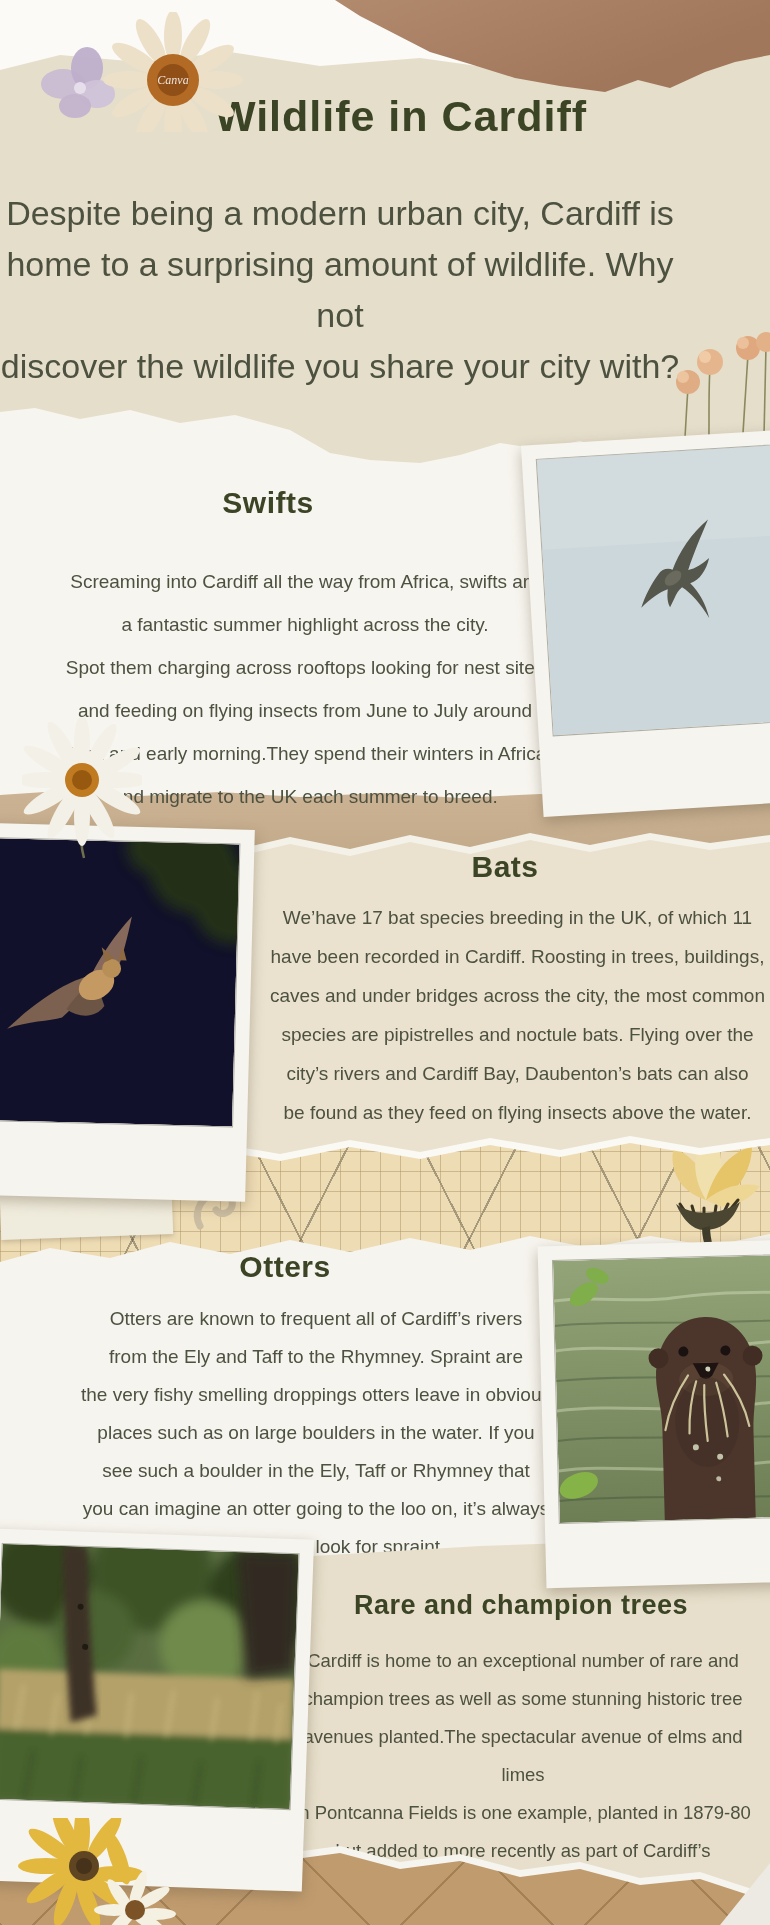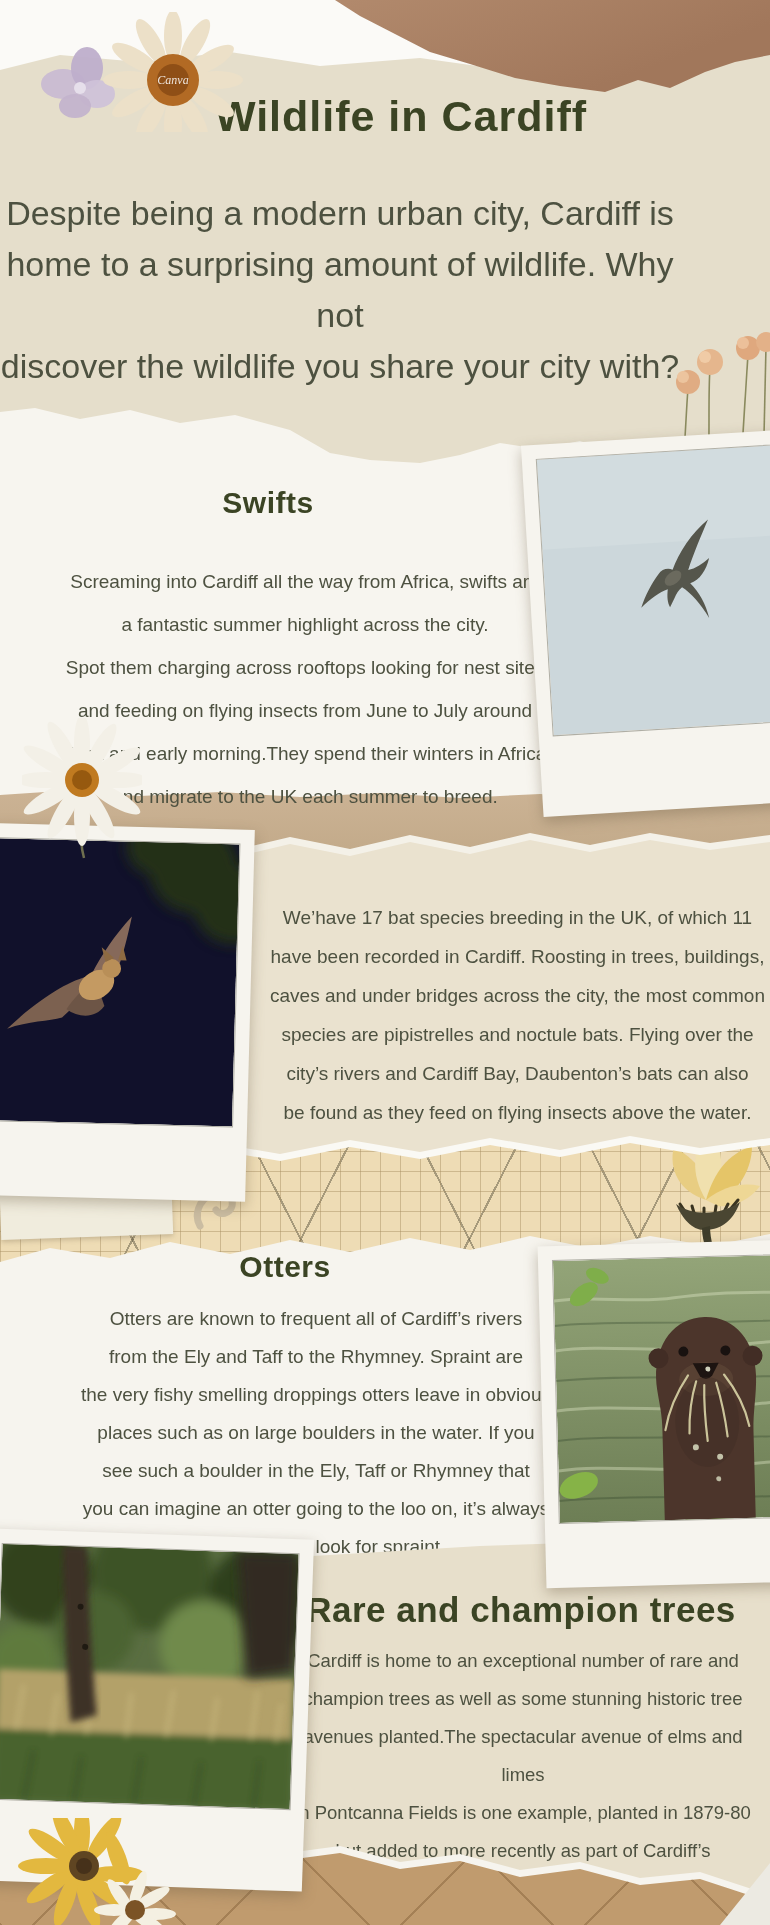--- a/index.html
+++ b/index.html
@@ -50,21 +50,21 @@
   .intro-text{left:0;top:188px;width:680px;text-align:center;white-space:pre-line;
     font-size:34px;line-height:51px;color:#4d5140;}
   .sec-title{position:absolute;text-align:center;font-weight:700;letter-spacing:.5px;color:#3b4424;font-size:30px;}
   .bodytext{position:absolute;text-align:center;white-space:pre-line;color:#4d5140;}
   .swifts-title{left:68px;top:486px;width:400px;}
   .swifts-body{left:0;top:560px;width:548px;font-size:19px;line-height:43px;padding-left:31px;}
   .bats-title{left:305px;top:850px;width:400px;}
   .bats-body{left:255px;top:898px;width:525px;font-size:19px;line-height:39px;}
   .otters-title{left:85px;top:1250px;width:400px;}
   .otters-body{left:0;top:1300px;width:540px;font-size:19px;line-height:38px;margin-left:46px;}
-  .trees-title{left:281px;top:1590px;width:480px;font-size:35px;}
+  .trees-title{left:281px;top:1590px;width:480px;font-size:27px;}
   .trees-body{left:280px;top:1642px;width:486px;font-size:18.5px;line-height:38px;}
 
   
   .polaroid{position:absolute;background:#f6f4ee;box-shadow:0 5px 14px rgba(110,95,70,.4);}
   .polaroid .ph{position:absolute;left:15px;top:15px;right:15px;outline:1px solid rgba(70,70,55,.4);overflow:hidden;}
   .polaroid svg{display:block;width:100%;height:100%;}
   .swift-pol{left:532px;top:436px;width:310px;height:372px;transform:rotate(-3.5deg);}
   .swift-pol .ph{height:276px;}
   .bat-pol{left:-50px;top:826px;width:300px;height:372px;transform:rotate(1.5deg);}
   .bat-pol .ph{height:282px;}
@@ -164,20 +164,21 @@
         <path d="M88,92 L82,104"></path>
         <path d="M98,88 L88,100"></path>
     </g>
     <path d="M36,92 C52,104 80,104 100,90 C92,112 78,118 64,118 C52,118 42,106 36,92 Z" fill="#4a4632"></path>
     <path d="M62,116 C62,124 64,130 65,135 L73,135 C71,128 70,120 70,114 Z" fill="#3e3c2a"></path>
   </svg>
 
   <div class="layer bats-shape bats-fuzz-up"></div>
   <div class="layer bats-shape bats-fuzz-dn"></div>
   <div class="layer bats-shape bats-beige"></div>
+  <div class="sec-title bats-title">Bats</div>
   <div class="bodytext bats-body">We’have 17 bat species breeding in the UK, of which 11
 have been recorded in Cardiff. Roosting in trees, buildings,
 caves and under bridges across the city, the most common
 species are pipistrelles and noctule bats. Flying over the
 city’s rivers and Cardiff Bay, Daubenton’s bats can also
 be found as they feed on flying insects above the water.</div>
 
   <div class="layer otters-white"></div>
   <div class="sec-title otters-title">Otters</div>
   <div class="bodytext otters-body">Otters are known to frequent all of Cardiff’s rivers

